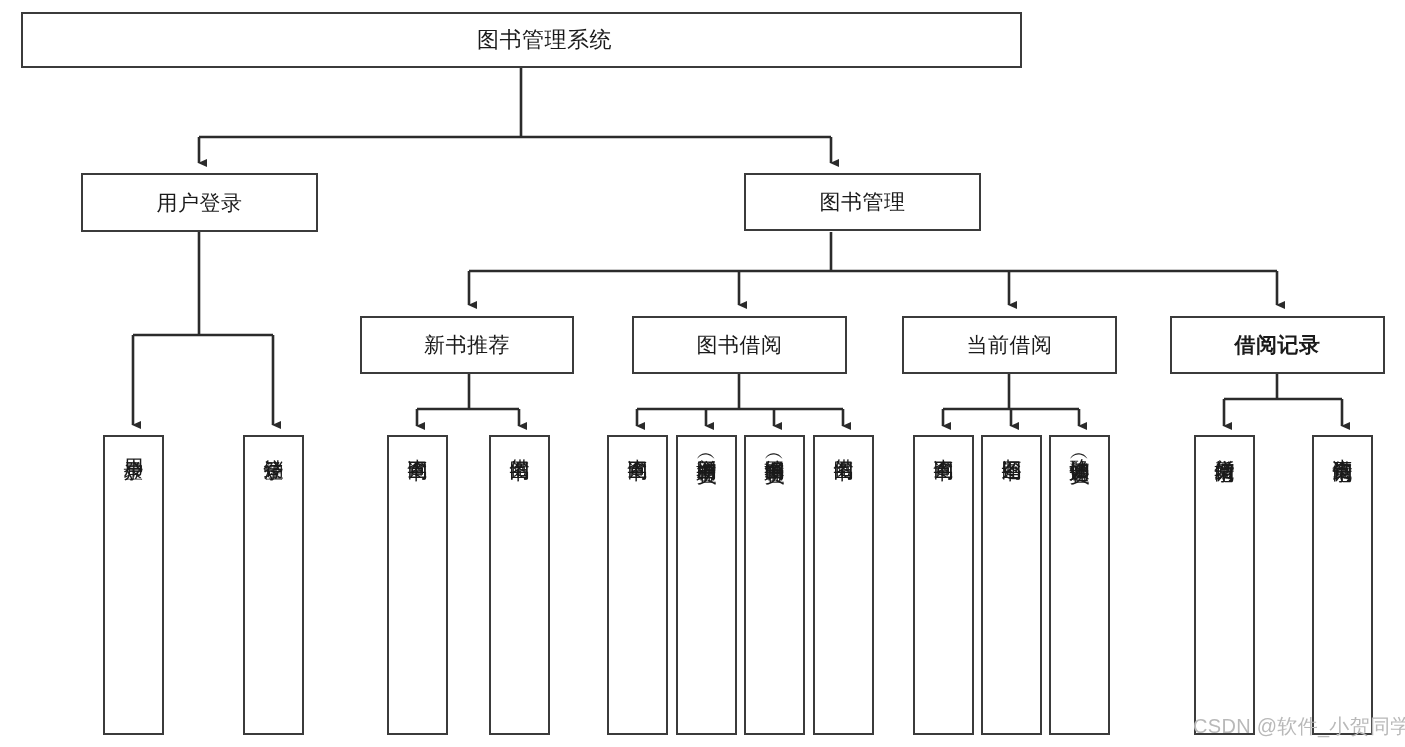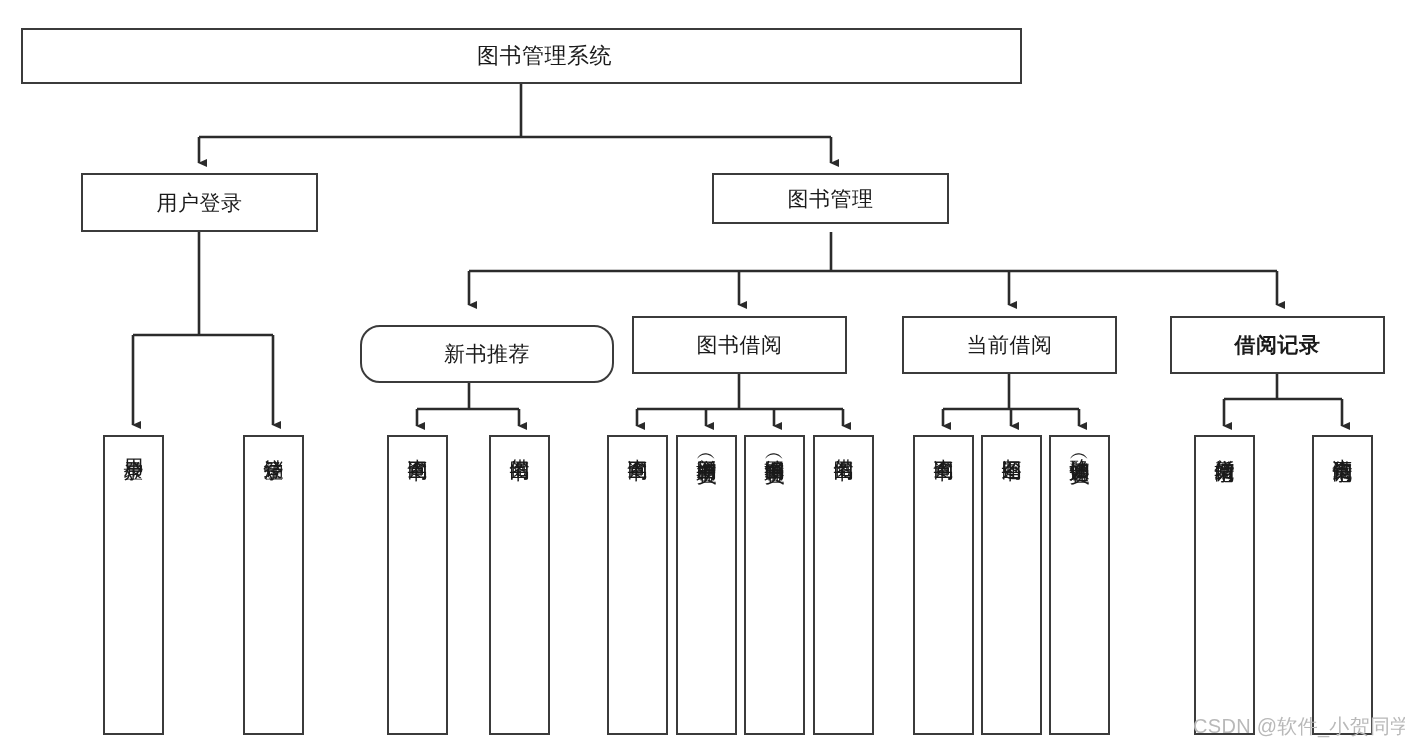--- a/index.html
+++ b/index.html
@@ -114,32 +114,32 @@
       <path d="M1011,409 L1011,426" marker-end="url(#arrowhead)"></path>
       <path d="M1079,409 L1079,426" marker-end="url(#arrowhead)"></path>
 
       <path d="M1277,374 L1277,399"></path>
       <path d="M1224,399 L1342,399"></path>
       <path d="M1224,399 L1224,426" marker-end="url(#arrowhead)"></path>
       <path d="M1342,399 L1342,426" marker-end="url(#arrowhead)"></path>
     </g>
   </svg>
 
-  <div class="node root-node" style="left:21px; top:28px; width:1001px; height:56px;padding-left:46px;">
+  <div class="node root-node" style="left:21px; top:12px; width:1001px; height:56px;padding-left:46px;">
     <span class="node-h">图书管理系统</span>
   </div>
 
   <div class="node" style="left:81px; top:173px; width:237px; height:59px;">
     <span class="node-h">用户登录</span>
   </div>
-  <div class="node" style="left:712px; top:173px; width:237px; height:51px;">
+  <div class="node" style="left:744px; top:173px; width:237px; height:58px;">
     <span class="node-h">图书管理</span>
   </div>
 
-  <div class="node" style="left:360px; top:325px; width:254px; height:58px;border-radius:20px;">
+  <div class="node" style="left:360px; top:316px; width:214px; height:58px;">
     <span class="node-h">新书推荐</span>
   </div>
   <div class="node" style="left:902px; top:316px; width:215px; height:58px;">
     <span class="node-h">当前借阅</span>
   </div>
   <div class="node" style="left:632px; top:316px; width:215px; height:58px;">
     <span class="node-h">图书借阅</span>
   </div>
   <div class="node" style="left:1170px; top:316px; width:215px; height:58px;font-weight:bold;">
     <span class="node-h">借阅记录</span>

